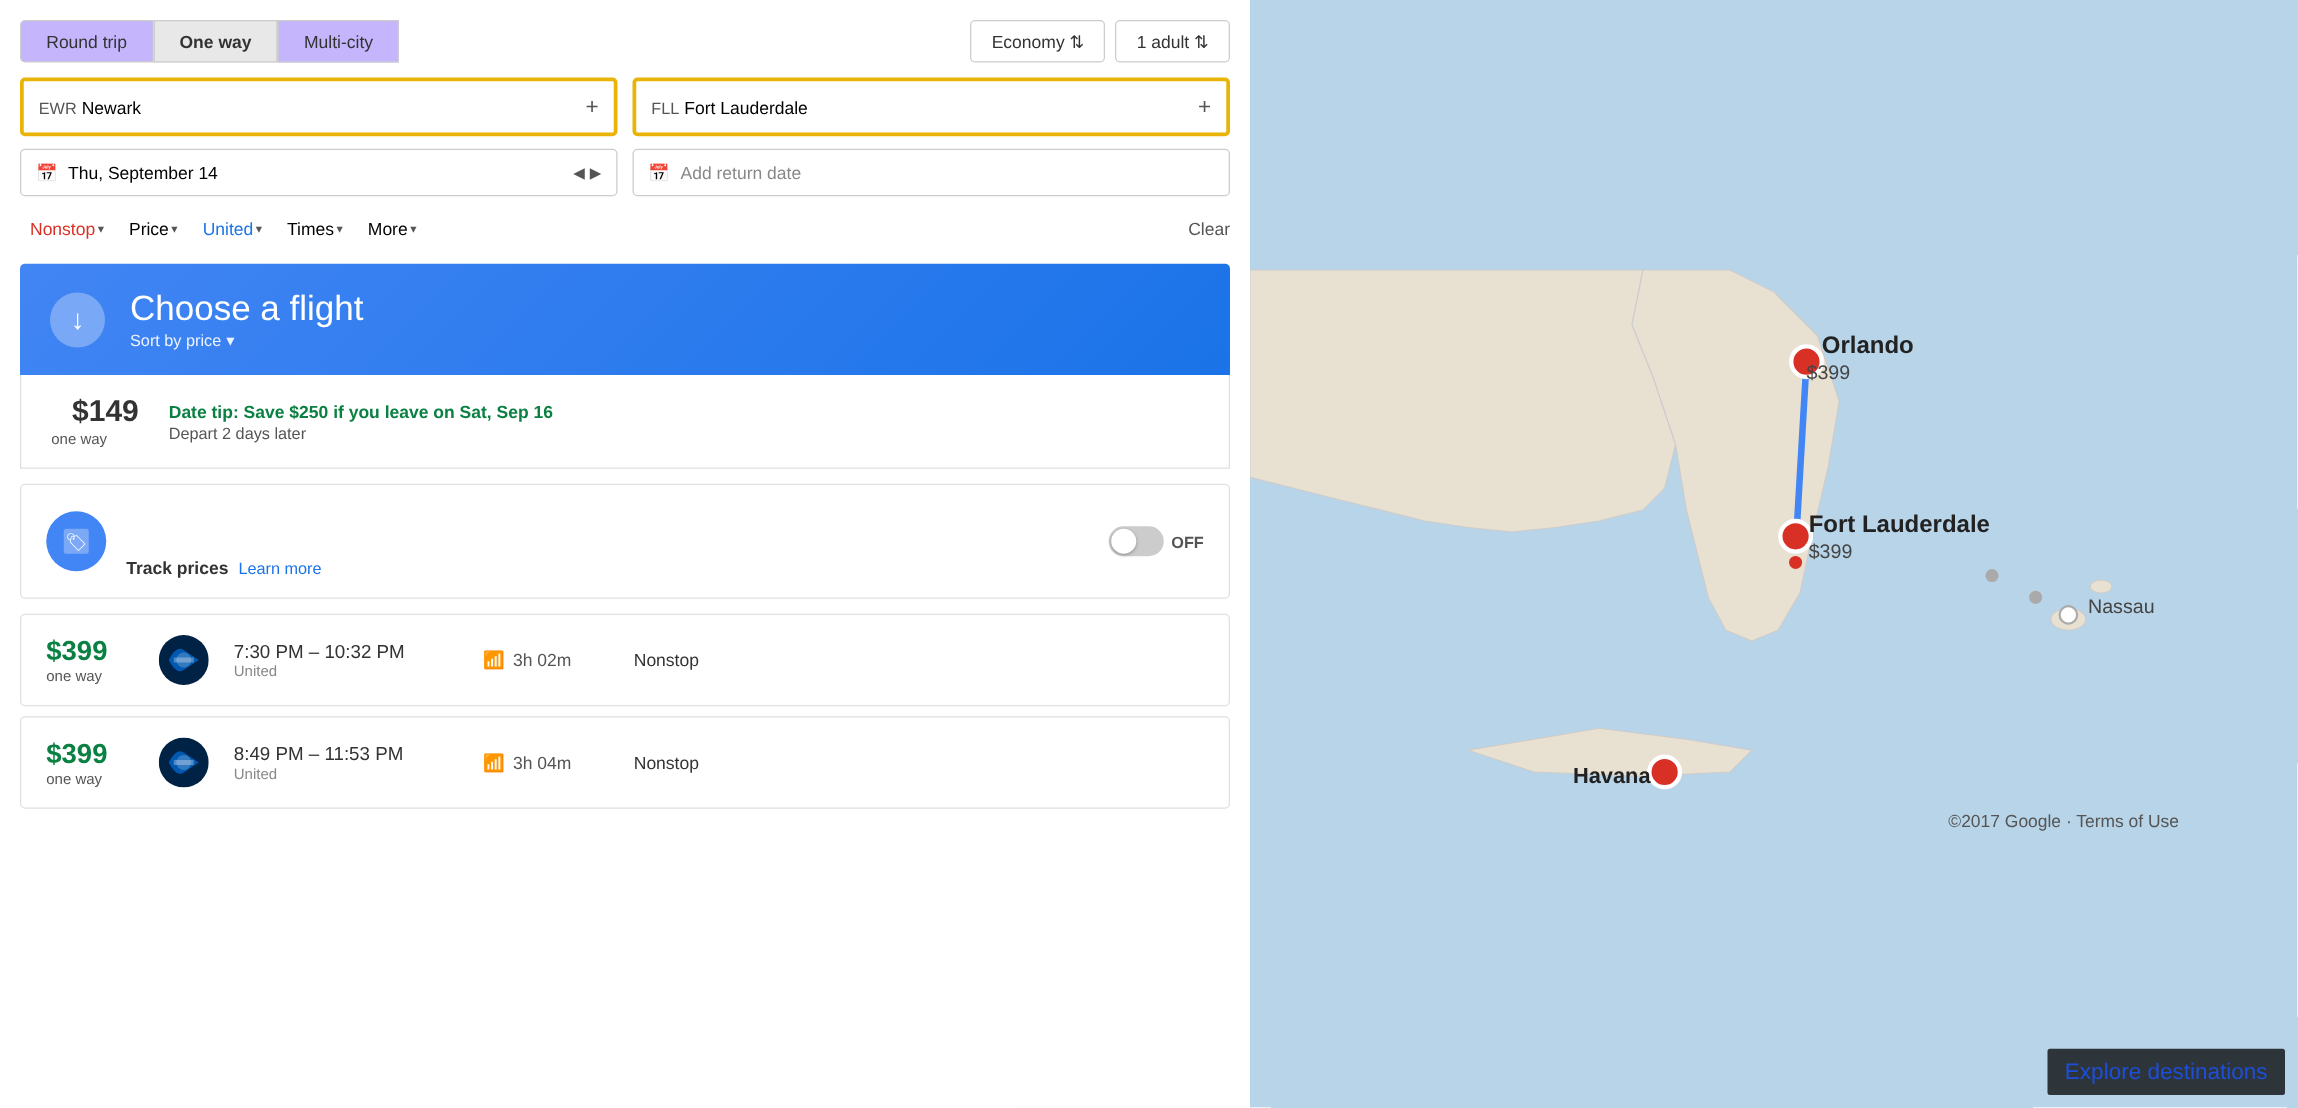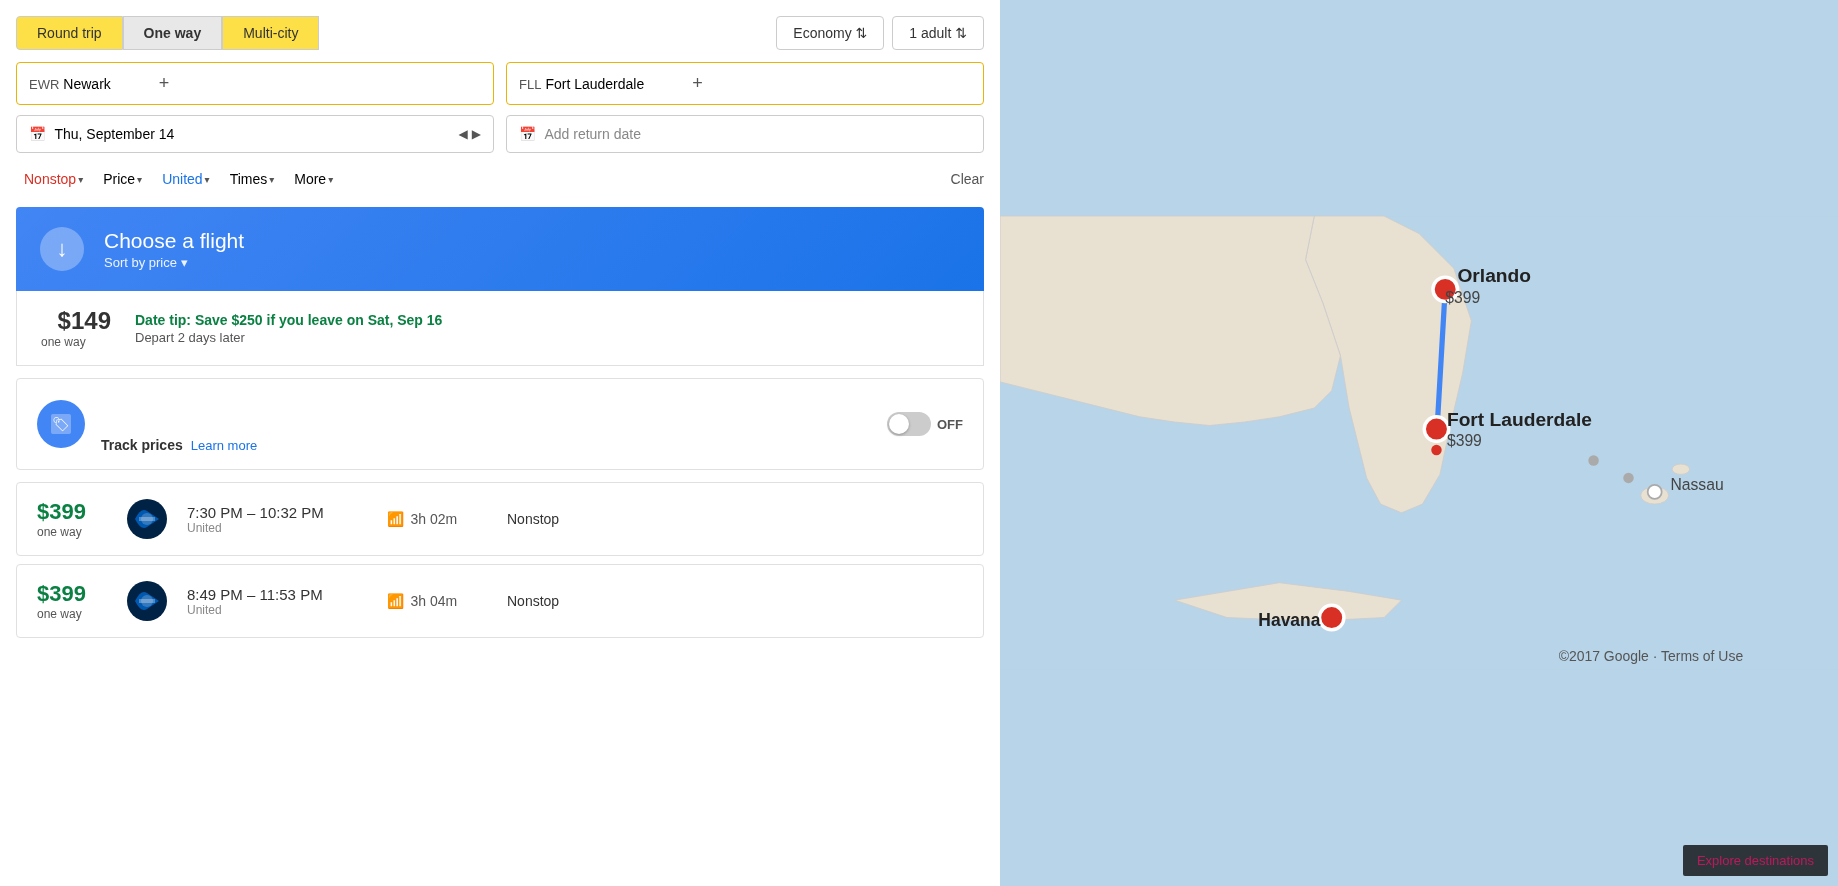--- a/index.html
+++ b/index.html
@@ -21,21 +21,21 @@
 
     
     .trip-type-row {
       display: flex;
       align-items: center;
       gap: 0;
       margin-bottom: 12px;
     }
     .trip-btn {
       border: 1px solid #ccc;
-      background: #fde047;
+      background: #c4b5fd;
       padding: 8px 20px;
       font-size: 14px;
       cursor: pointer;
       color: #333;
     }
     .trip-btn:first-child { border-radius: 4px 0 0 4px; }
     .trip-btn:last-child { border-radius: 0 4px 4px 0; }
     .trip-btn.active { background: #e8e8e8; font-weight: bold; }
 
     .trip-type-row .spacer { flex: 1; }
@@ -52,28 +52,28 @@
     }
 
     
     .search-row {
       display: flex;
       gap: 12px;
       margin-bottom: 10px;
     }
     .search-input-box {
       flex: 1;
-      border: 1px solid #eab308;
+      border: 3px solid #eab308;
       border-radius: 4px;
       padding: 10px 12px;
       font-size: 14px;
       display: flex;
       align-items: center;
-      cursor: pointer;
-      gap: 48px;
+      justify-content: space-between;
+      cursor: pointer;
     }
     .search-input-box span.plus {
       color: #555;
       font-size: 18px;
     }
 
     
     .date-row {
       display: flex;
       gap: 12px;
@@ -162,21 +162,21 @@
       background: rgba(255,255,255,0.3);
       border-radius: 50%;
       display: flex;
       align-items: center;
       justify-content: center;
       color: white;
       font-size: 22px;
     }
     .choose-text h2 {
       color: white;
-      font-size: 21px;
+      font-size: 28px;
       font-weight: 400;
       margin-bottom: 2px;
     }
     .sort-by {
       color: rgba(255,255,255,0.9);
       font-size: 13px;
       display: flex;
       align-items: center;
       gap: 4px;
       cursor: pointer;
@@ -368,23 +368,23 @@
     }
     .map-svg {
       width: 100%;
       height: 100%;
     }
     .explore-destinations-btn {
       position: absolute;
       bottom: 10px;
       right: 10px;
       background: rgba(0,0,0,0.75);
-      color: #be185d;
+      color: #1d4ed8;
       padding: 8px 14px;
-      font-size: 13px;
+      font-size: 18px;
       border-radius: 2px;
       cursor: pointer;
       border: none;
     }
 
     .main-content {
       max-width: 980px;
     }
   </style>
 </head>

